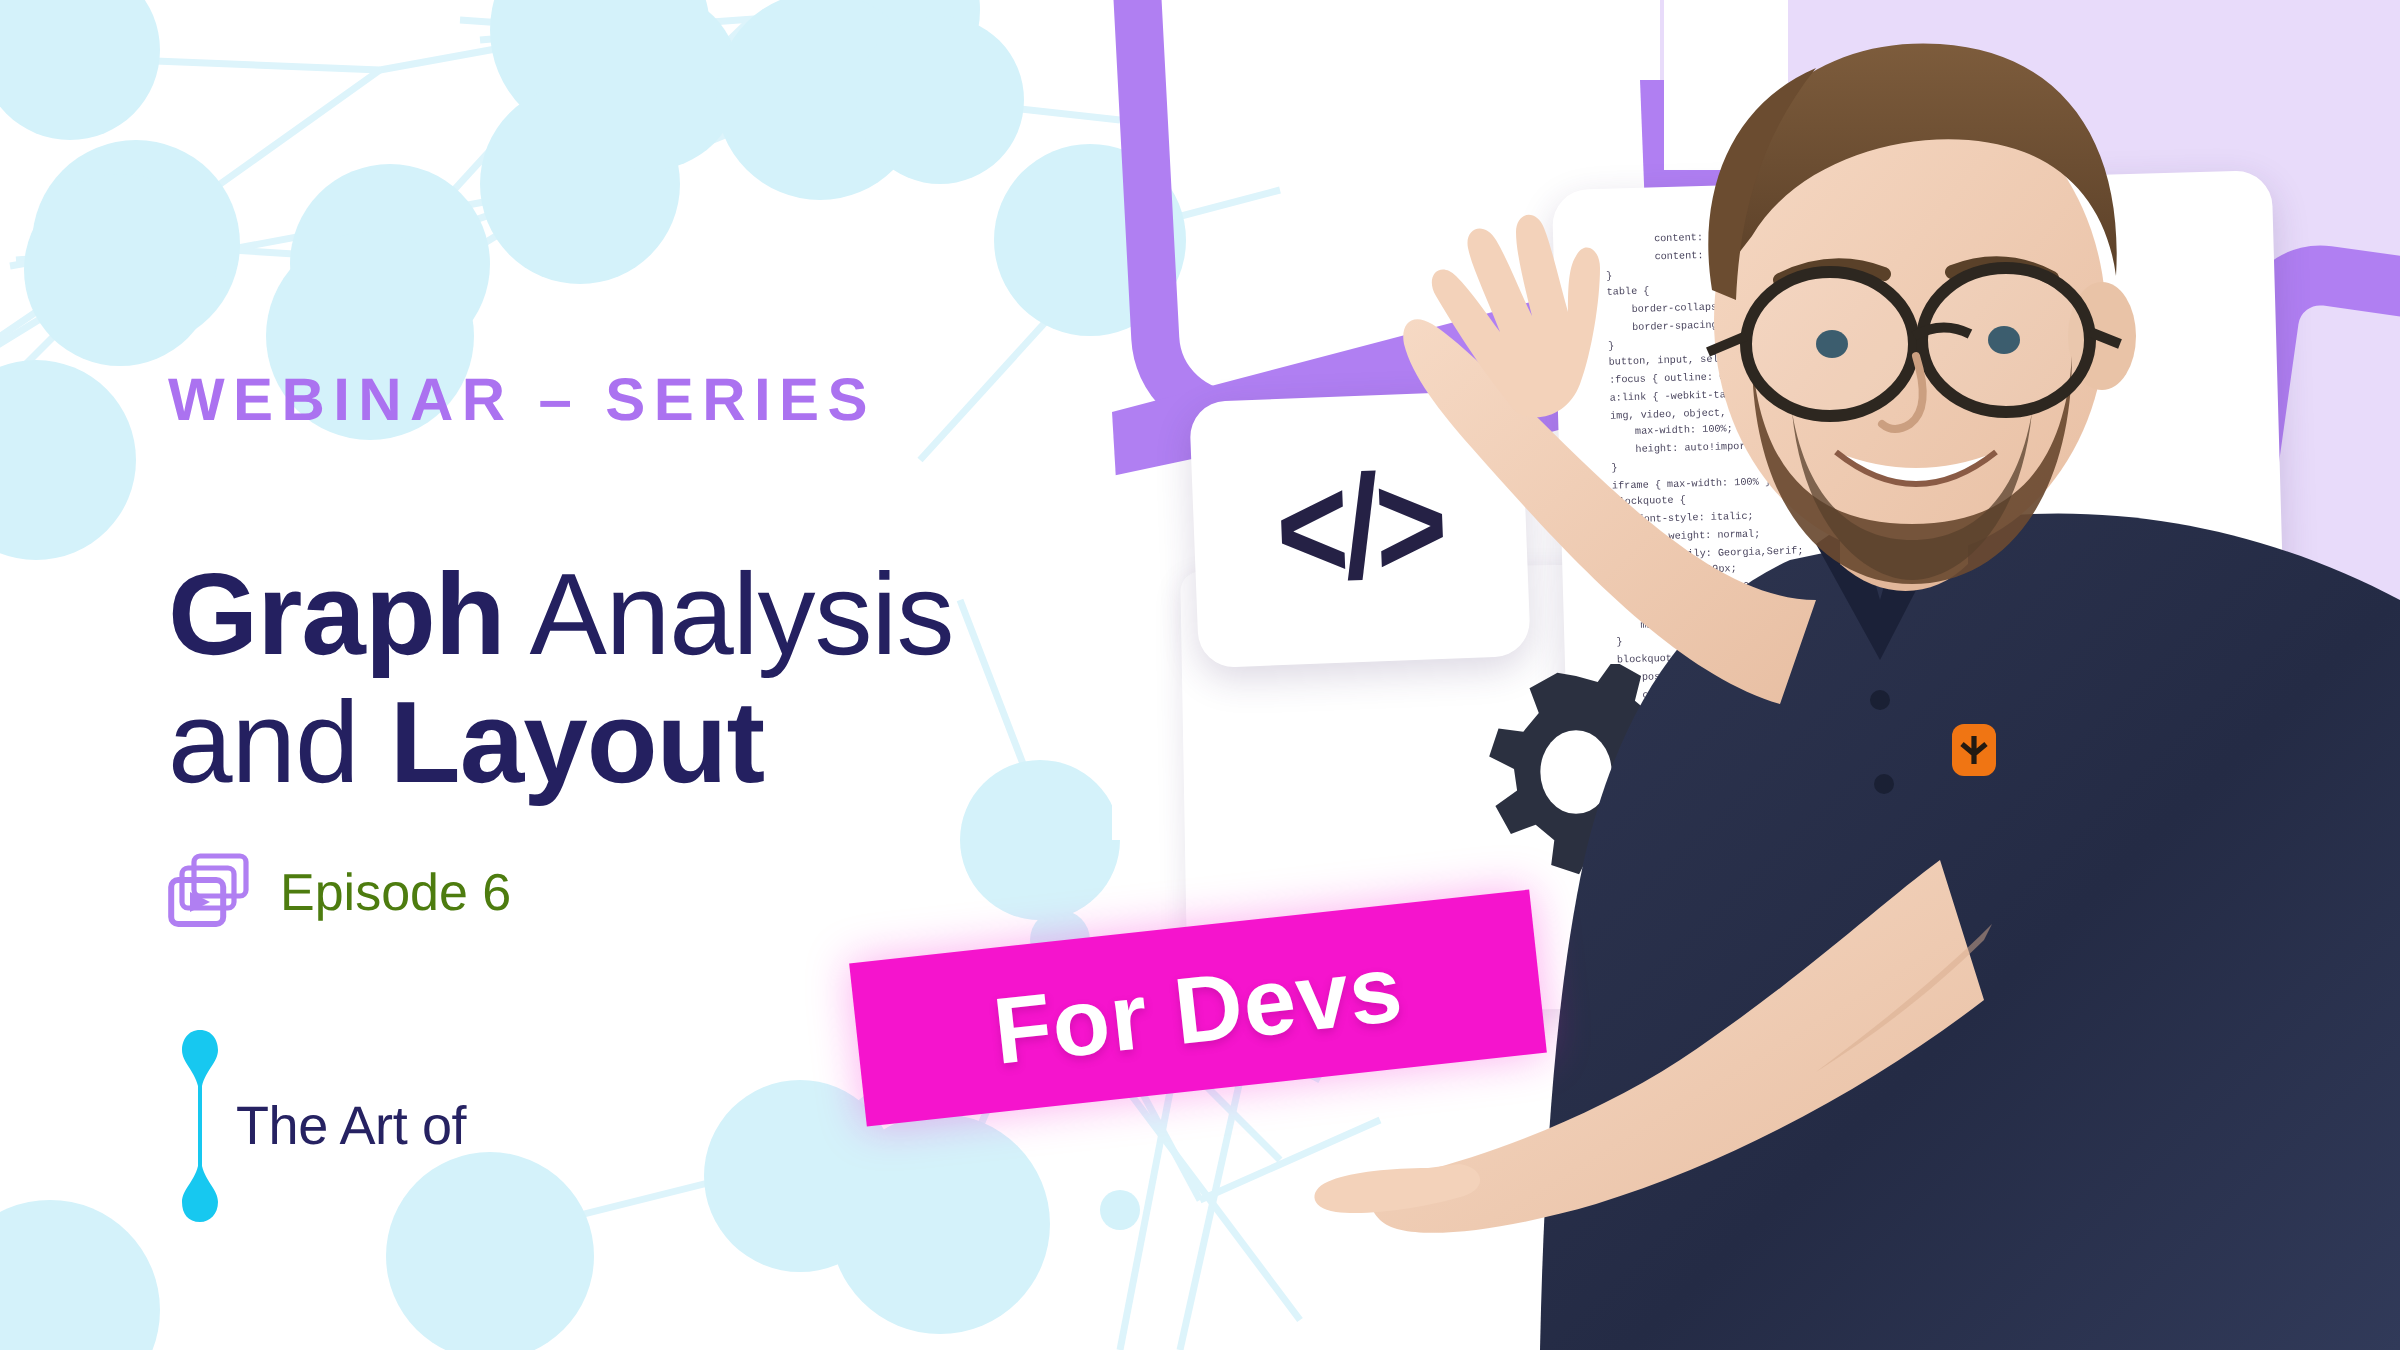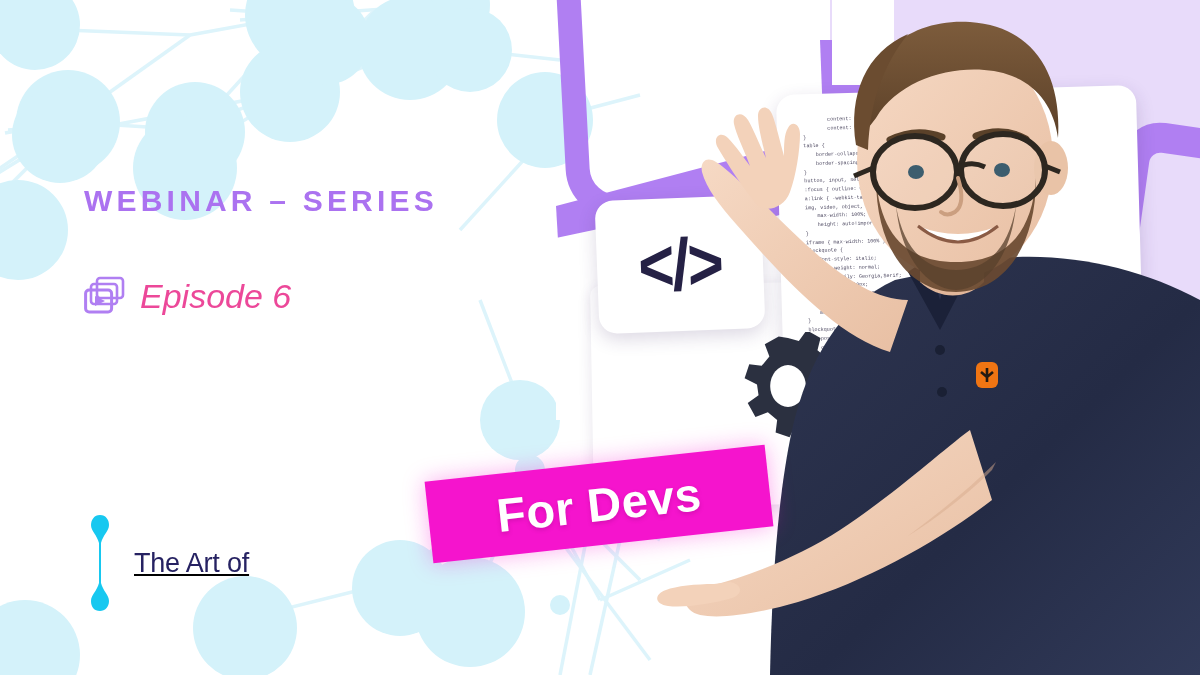--- a/index.html
+++ b/index.html
@@ -138,37 +138,35 @@
   }
   .title b { font-weight: 700; }
 
   .episode-row {
     display: flex;
     align-items: center;
     gap: 14px;
     margin-top: 22px;
   }
   .episode-label {
-    color: #ec4899;
-    font-size: 34px;
+    color: #4d7c0f;
+    font-size: 26px;
     font-weight: 400;
     line-height: 1;
-    font-style: italic;
   }
 
   
   .brand {
     position: absolute;
     left: 88px;
     top: 513px;
     z-index: 9;
     display: flex;
     align-items: center;
-    gap: 22px;
-    text-decoration: underline;
+    gap: 6px;
   }
   .brand-text { line-height: 1.12; }
   .brand-line1 {
     color: #262262;
     font-size: 27px;
     font-weight: 400;
     letter-spacing: -0.2px;
   }
   .brand-line2 {
     color: #262262;
@@ -456,20 +454,24 @@
              C 14 594, 14 604, 28 606
              C 44 608, 72 604, 92 598
              C 104 594, 102 584, 90 582 Z" fill="#f3d2ba"></path>
 
     <path d="M 352 470 C 330 492, 300 516, 268 536 C 300 512, 330 488, 356 462 Z" fill="#d7ab8e" opacity="0.5"></path>
   </svg>
 
   <div class="left-content">
     <div class="eyebrow">WEBINAR – SERIES</div>
 
+    <h1 class="title">
+      <b>Graph</b><span> Analysis</span><br>
+      <span>and </span><b>Layout</b>
+    </h1>
 
     <div class="episode-row">
       <svg width="42" height="40" viewBox="0 0 42 40">
         <rect x="13" y="2" width="26" height="20" rx="3" fill="none" stroke="#b07ff2" stroke-width="2.6"></rect>
         <rect x="7" y="8" width="26" height="20" rx="3" fill="none" stroke="#b07ff2" stroke-width="2.6"></rect>
         <rect x="1.6" y="14" width="26" height="22" rx="3.5" fill="none" stroke="#b07ff2" stroke-width="3"></rect>
         <path d="M 11 20 L 21 25 L 11 30 Z" fill="#b07ff2"></path>
       </svg>
       <span class="episode-label">Episode 6</span>
     </div>

